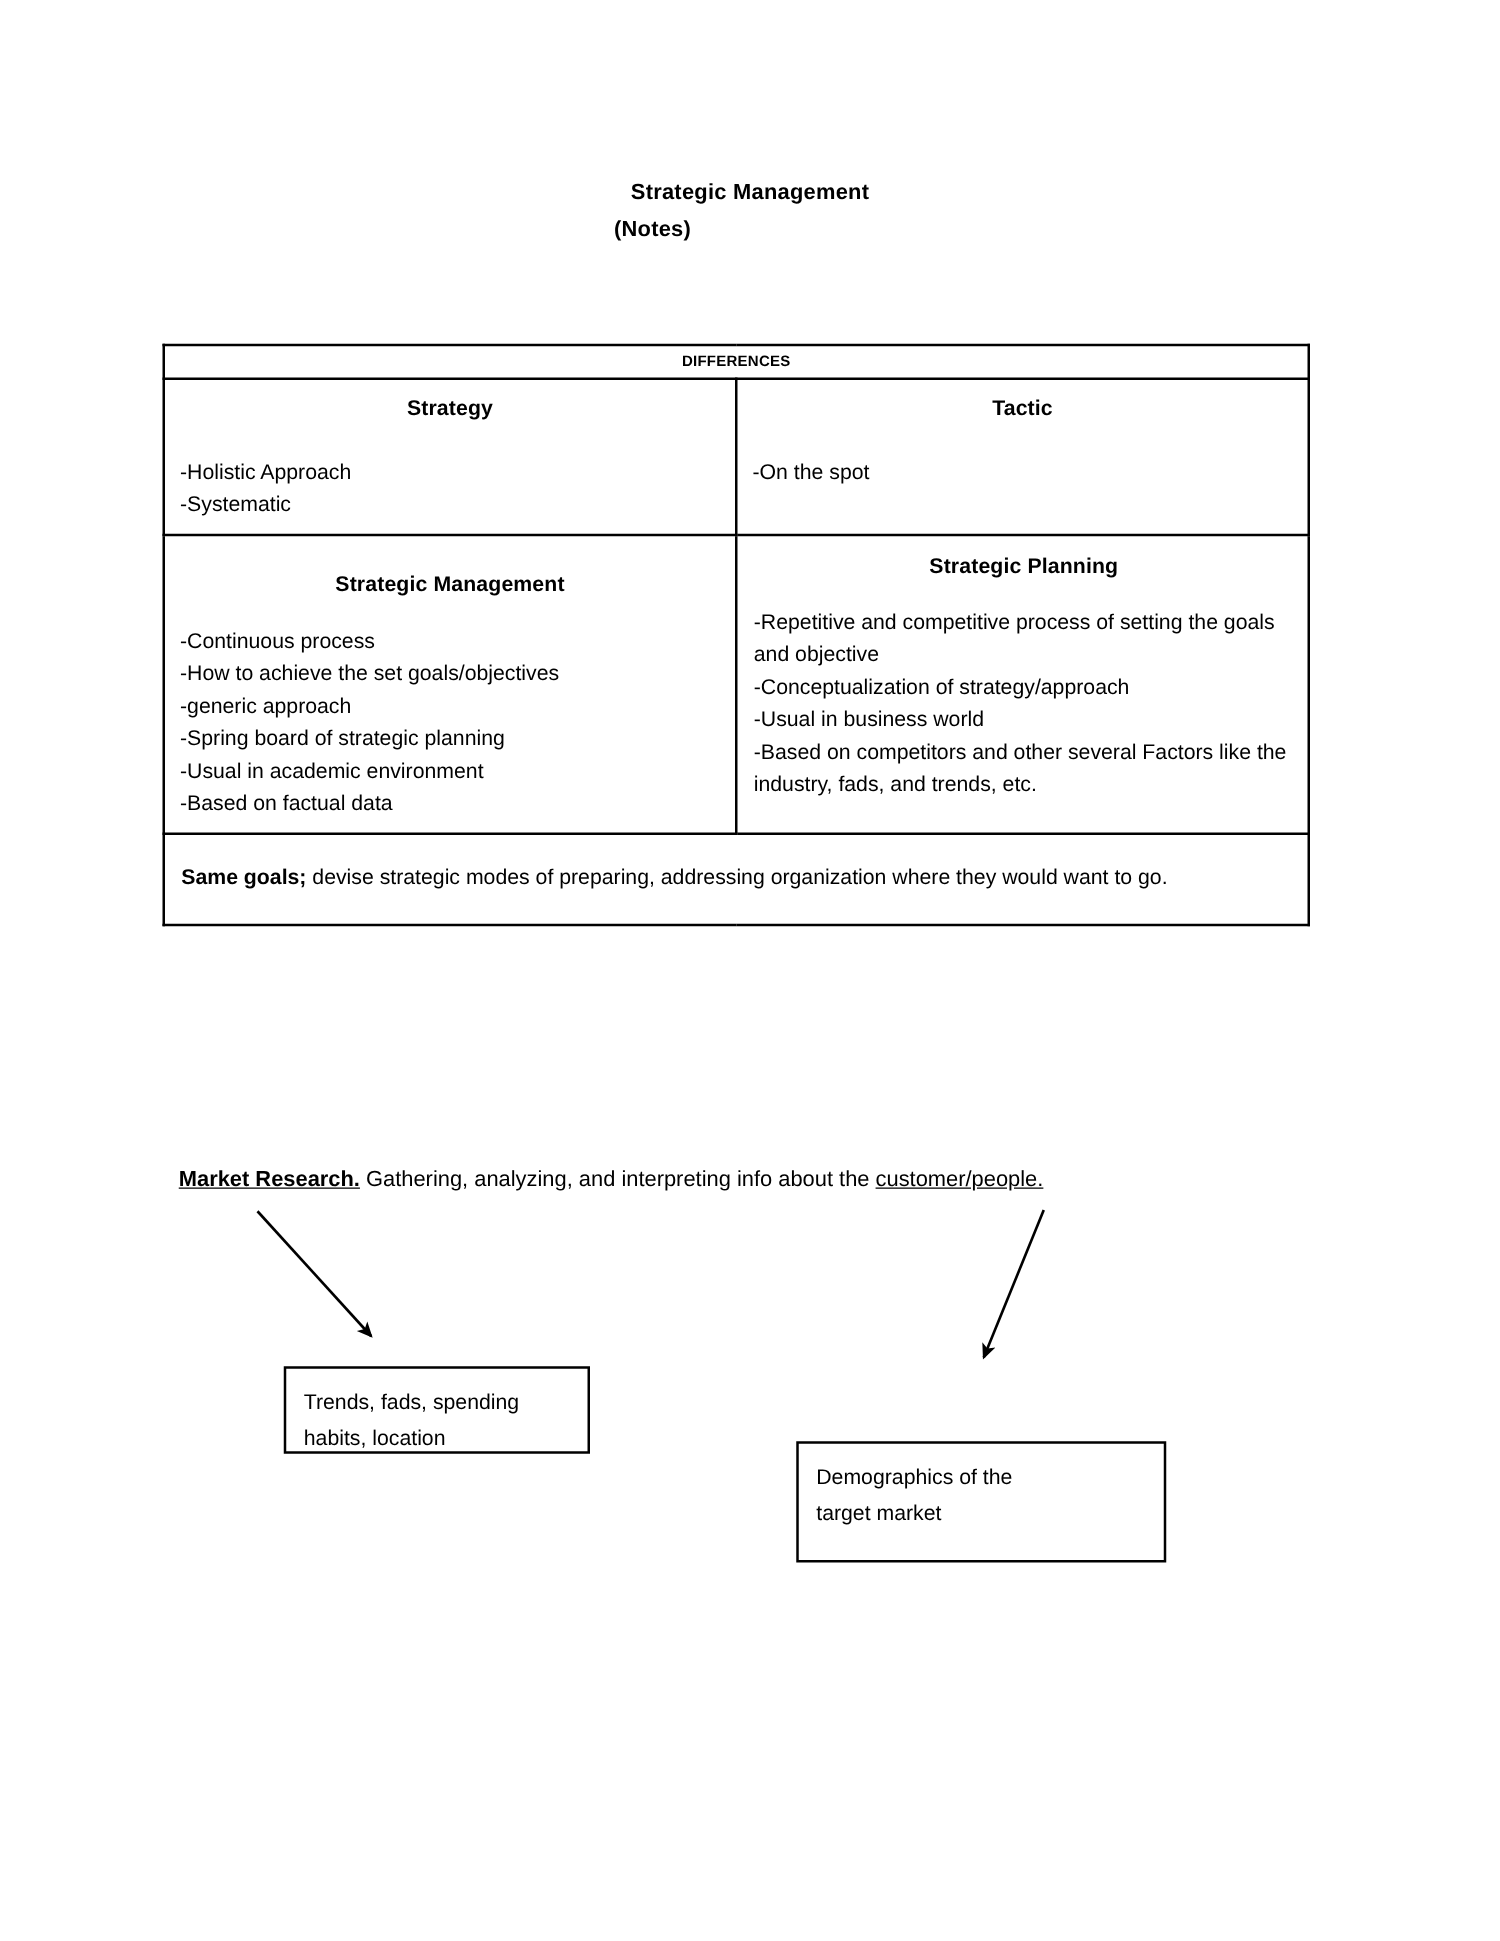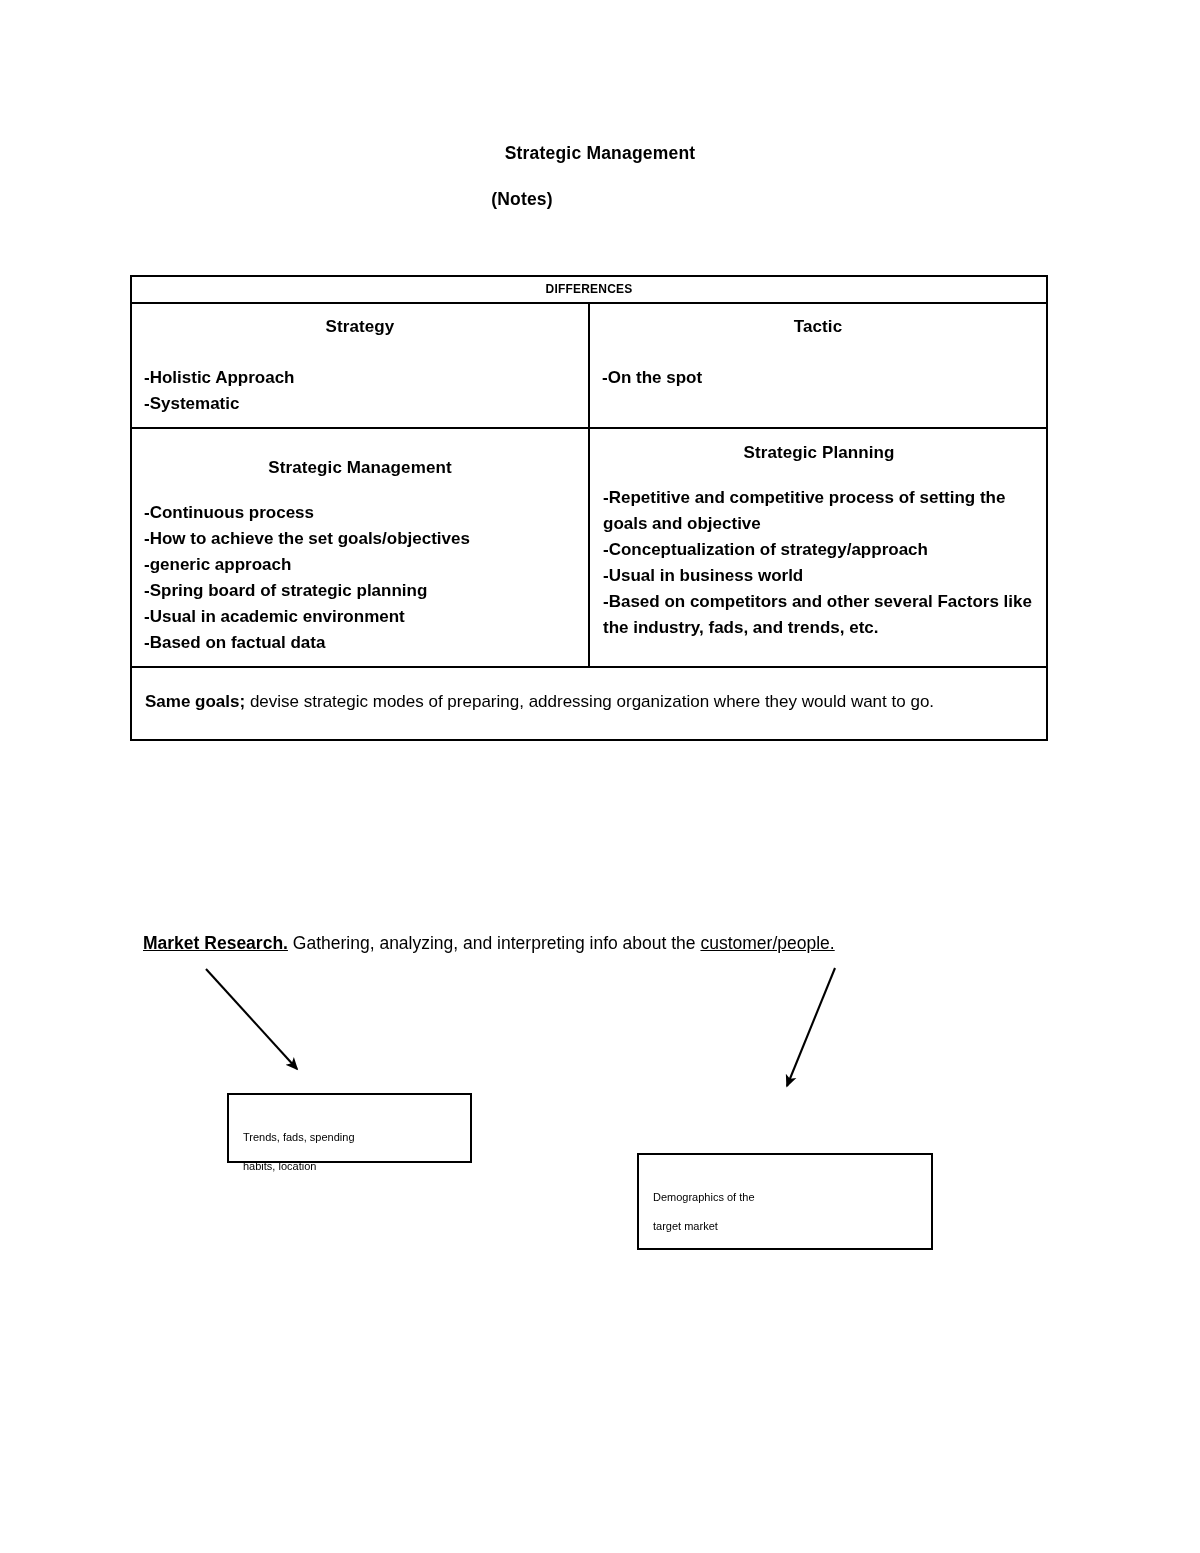--- a/index.html
+++ b/index.html
@@ -29,21 +29,21 @@
     top: 143px;
     width: 1200px;
     text-align: center;
     font-size: 17.5px;
     font-weight: bold;
     letter-spacing: 0.2px;
   }
   .doc-subtitle {
     position: absolute;
     left: 0;
-    top: 189px;
+    top: 173px;
     width: 1044px;
     text-align: center;
     font-size: 17.5px;
     font-weight: bold;
     letter-spacing: 0.2px;
   }
 
   
   .diff-table {
     position: absolute;
@@ -76,21 +76,20 @@
     font-weight: bold;
     text-align: center;
     padding-top: 7px;
     padding-bottom: 6px;
     letter-spacing: 0.1px;
   }
   .bullets {
     font-size: 17px;
     line-height: 26px;
     text-align: left;
-    font-weight: bold;
   }
   .bullets .lead-gap {
     display: block;
     height: 22px;
   }
   .bullets .lead-gap-sm {
     display: block;
     height: 16px;
   }
   .bullets div {
@@ -120,23 +119,23 @@
   }
   .definition .uline {
     text-decoration: underline;
   }
 
   
   .callout {
     position: absolute;
     border: 2px solid #000000;
     box-sizing: border-box;
-    font-size: 11px;
+    font-size: 17px;
     line-height: 29px;
-    padding: 28px 0 0 14px;
+    padding: 12px 0 0 14px;
   }
   #callout-trends {
     left: 227px;
     top: 1093px;
     width: 245px;
     height: 70px;
   }
   #callout-demographics {
     left: 637px;
     top: 1153px;

